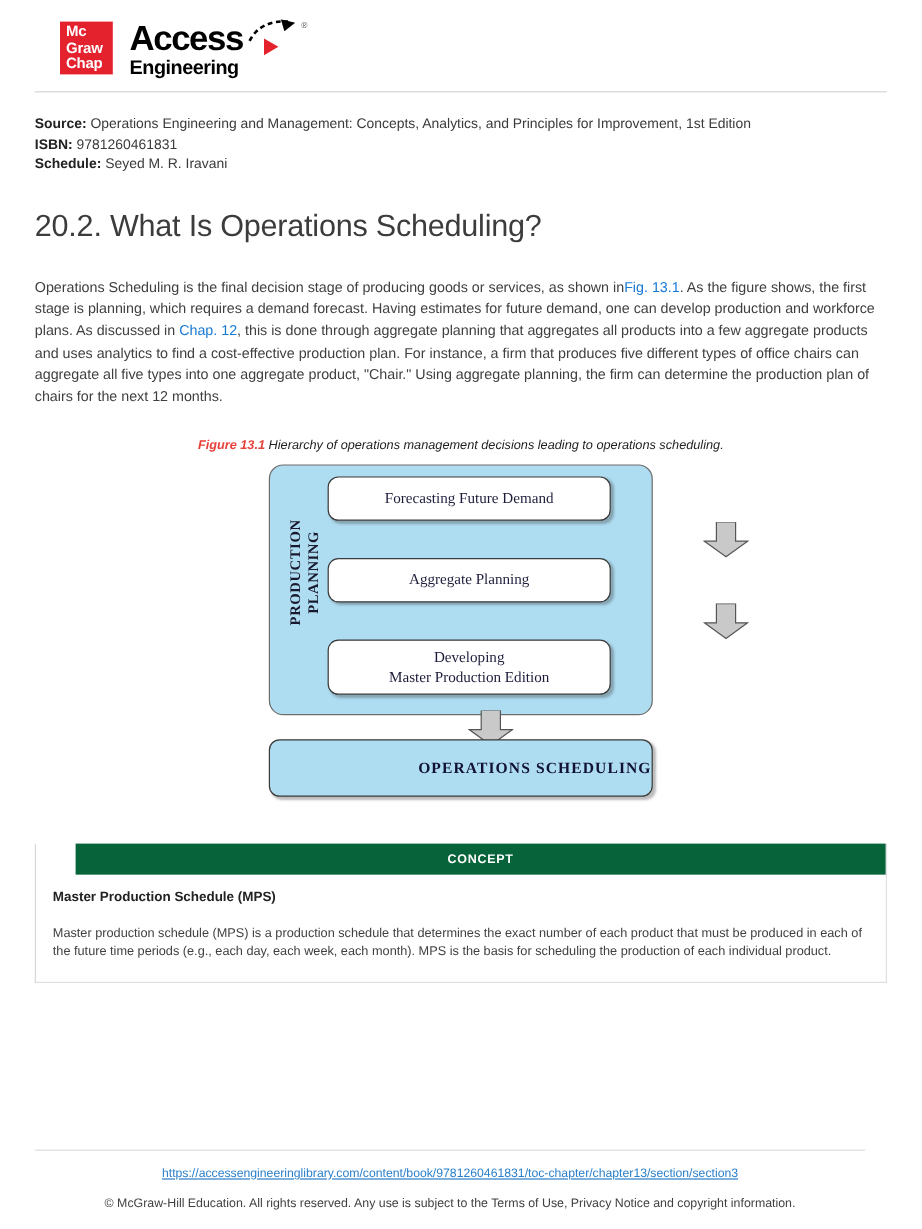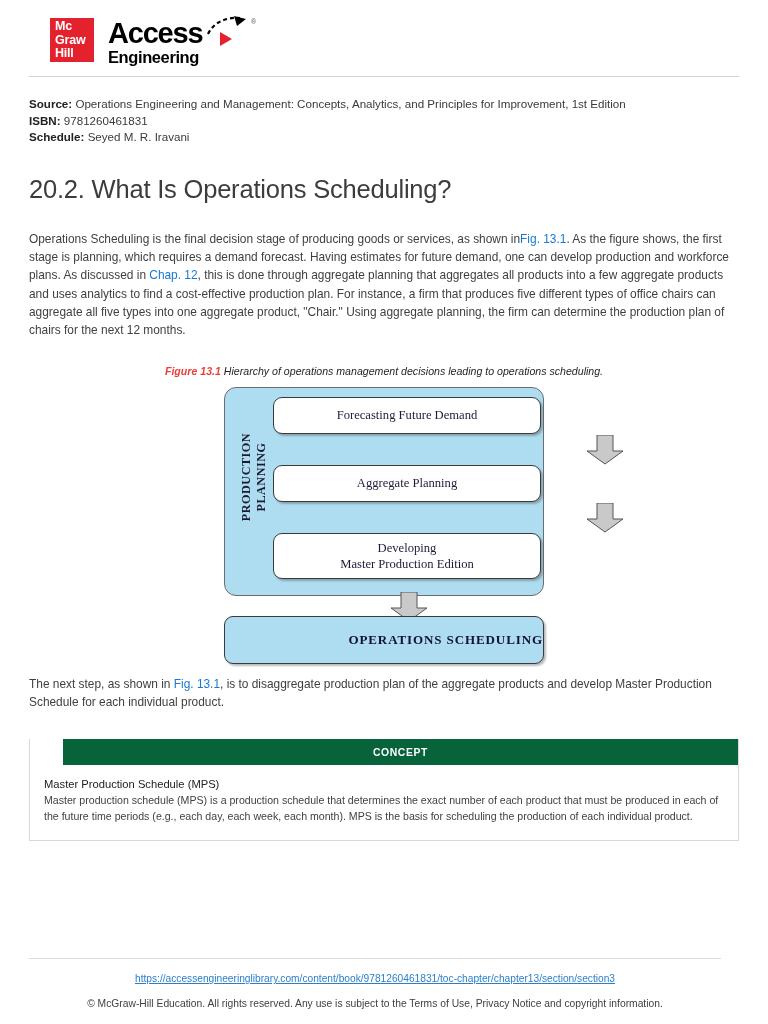--- a/index.html
+++ b/index.html
@@ -174,21 +174,21 @@
     font-family: "Liberation Serif", serif;
     font-weight: bold;
     font-size: 12.2px;
     letter-spacing: 0.5px;
     color: #1a1a2e;
     text-align: center;
   }
   .fbox {
     position: absolute;
     left: 48px;
-    width: 268px;
+    width: 236px;
     background: #ffffff;
     border: 1px solid #3a3a3a;
     border-radius: 9px;
     box-sizing: border-box;
     box-shadow: 2px 2px 2px rgba(60,60,60,0.35);
     display: flex;
     align-items: center;
     justify-content: center;
     font-family: "Liberation Serif", serif;
     font-size: 12.6px;
@@ -248,23 +248,23 @@
     letter-spacing: 0.6px;
     padding: 8px 0 7px 0;
     margin-left: 33px;
   }
   .concept-body {
     padding: 13px 14px 16px 14px;
     background: #ffffff;
   }
   .concept-term {
     font-size: 11.2px;
-    font-weight: normal;
+    font-weight: bold;
     color: #222222;
-    margin-bottom: 3px;
+    margin-bottom: 17px;
   }
   .concept-text {
     font-size: 10.6px;
     line-height: 15.6px;
     color: #3f3f3f;
   }
 
   
   .footer {
     position: absolute;
@@ -294,21 +294,21 @@
 </head>
 <body>
 
 <div class="page">
 
   <div class="header">
     <div class="logo">
       <div class="mh-box">
         <div>Mc</div>
         <div>Graw</div>
-        <div>Hill</div>
+        <div>Chap</div>
       </div>
       <div class="access-block">
         <div class="access-word">Access</div>
         <div class="eng-word">Engineering</div>
         <svg class="swoosh" viewBox="0 0 46 22">
           <path d="M4 18 C10 6, 22 1, 36 2" stroke="#000" stroke-width="2.2" fill="none" stroke-dasharray="4 3"></path>
           <polygon points="30,0 42,3 33,10" fill="#000"></polygon>
         </svg>
         <div class="access-tri"></div>
         <div class="reg-mark">®</div>
@@ -372,23 +372,20 @@
 
     <svg class="arrow a3" viewBox="0 0 38 30">
       <polygon points="11,0 27,0 27,16 37,16 19,29 1,16 11,16" fill="#c9c9c9" stroke="#555" stroke-width="1"></polygon>
     </svg>
 
     <div class="os-box">
       <span>OPERATIONS SCHEDULING</span>
     </div>
   </div>
 
-  <p class="body2 aftertext">
-    <span>The next step, as shown in </span><a class="xref" href="#">Fig. 13.1</a><span>, is to disaggregate production plan of the aggregate products and develop Master Production Schedule for each individual product.</span>
-  </p>
 
   <div class="concept">
     <div class="concept-head">CONCEPT</div>
     <div class="concept-body">
       <div class="concept-term">Master Production Schedule (MPS)</div>
       <div class="concept-text">Master production schedule (MPS) is a production schedule that determines the exact number of each product that must be produced in each of the future time periods (e.g., each day, each week, each month). MPS is the basis for scheduling the production of each individual product.</div>
     </div>
   </div>
 
   <div class="footer">

